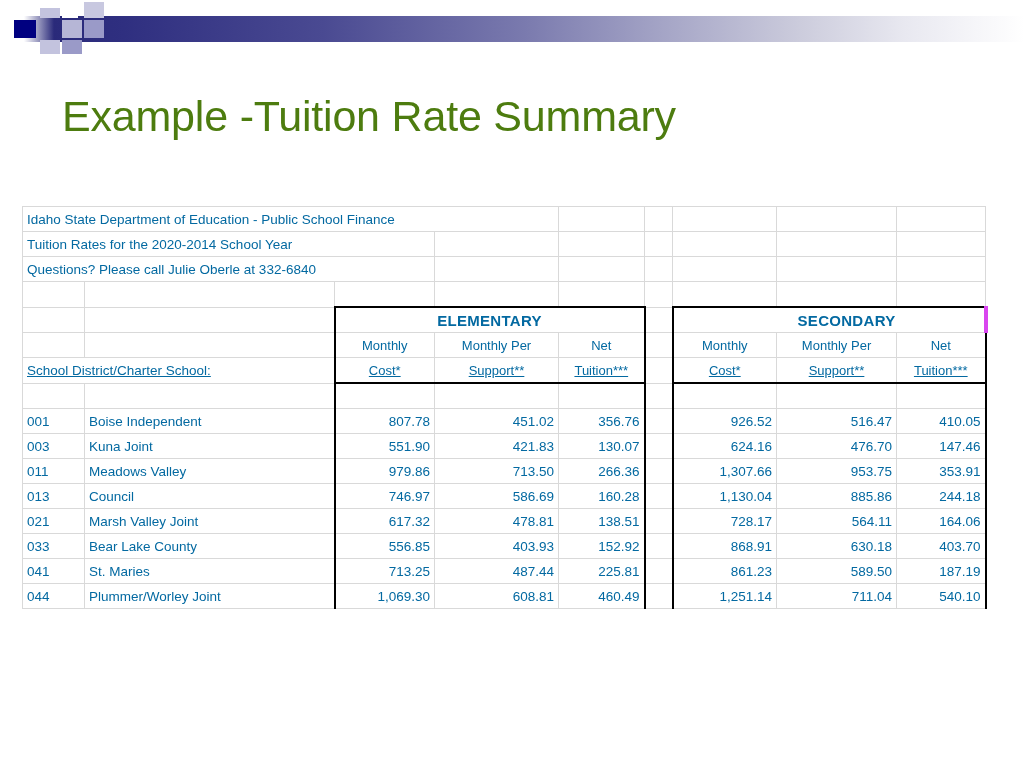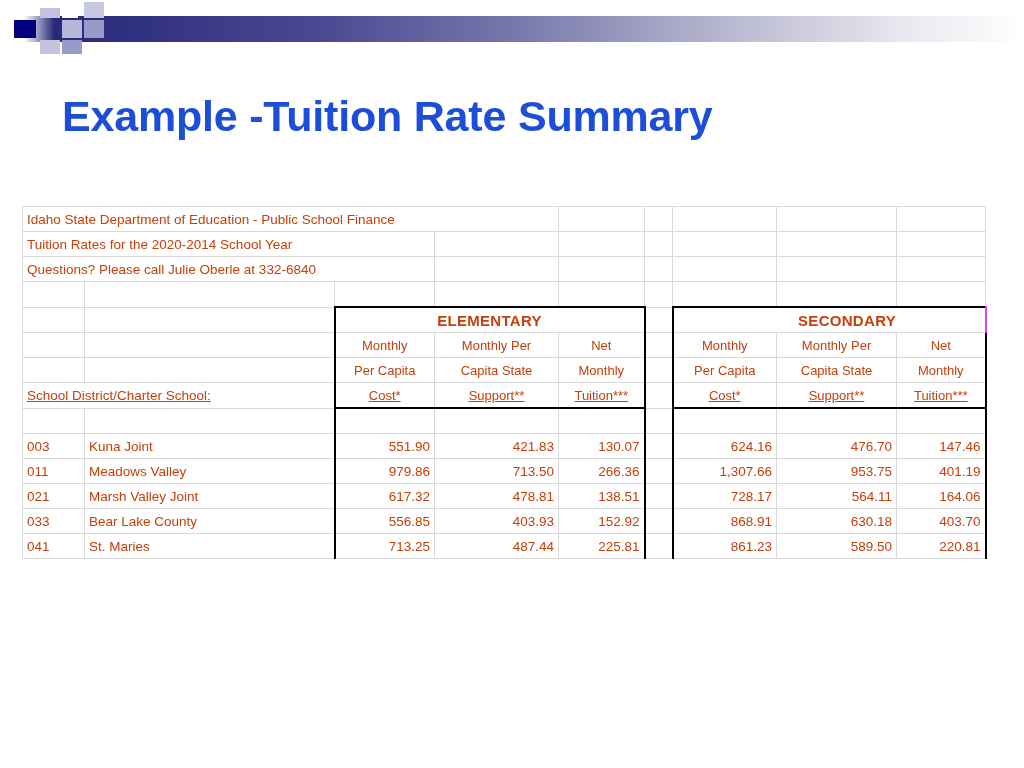--- a/index.html
+++ b/index.html
@@ -44,39 +44,39 @@
     position: absolute;
   }
 
   
   #slide-title {
     position: absolute;
     left: 62px;
     top: 88px;
     font-size: 43px;
     line-height: 56px;
-    color: #1d4ed8;
-    font-weight: bold;
+    color: #4d7c0f;
+    font-weight: normal;
     letter-spacing: -0.2px;
     white-space: nowrap;
   }
 
   
   #sheet {
     position: absolute;
     left: 22px;
     top: 206px;
     width: 983px;
   }
   table.grid {
     border-collapse: collapse;
     table-layout: fixed;
     width: 937px;
     font-size: 13.5px;
-    color: #c2410c;
+    color: #0369a1;
   }
   table.grid td {
     border: 1px solid #d9d9d9;
     height: 24px;
     padding: 0 4px;
     vertical-align: middle;
     white-space: nowrap;
     overflow: visible;
   }
   .c-code   { width: 62px; }
@@ -179,46 +179,35 @@
         <td class="blank"></td>
         <td class="blank"></td>
         <td class="blank"></td>
       </tr>
 
       <tr>
         <td class="blank"></td>
         <td class="blank"></td>
         <td class="grp-title bx-l bx-t" colspan="3" style="border-right:2px solid #000;">ELEMENTARY</td>
         <td class="blank"></td>
-        <td class="grp-title bx-l bx-t" colspan="3" style="border-right:2px solid #d946ef;padding-left:40px;">SECONDARY</td>
+        <td class="grp-title bx-l bx-t" colspan="3" style="border-right:4px solid #d946ef;padding-left:40px;">SECONDARY</td>
       </tr>
 
       <tr>
         <td class="blank"></td>
         <td class="blank"></td>
         <td class="hdr-sub bx-l">Monthly</td>
         <td class="hdr-sub">Monthly Per</td>
         <td class="hdr-sub bx-r">Net</td>
         <td class="blank"></td>
         <td class="hdr-sub bx-l">Monthly</td>
         <td class="hdr-sub">Monthly Per</td>
         <td class="hdr-sub bx-r">Net</td>
       </tr>
 
-      <tr>
-        <td class="blank"></td>
-        <td class="blank"></td>
-        <td class="hdr-sub bx-l">Per Capita</td>
-        <td class="hdr-sub">Capita State</td>
-        <td class="hdr-sub bx-r">Monthly</td>
-        <td class="blank"></td>
-        <td class="hdr-sub bx-l">Per Capita</td>
-        <td class="hdr-sub">Capita State</td>
-        <td class="hdr-sub bx-r">Monthly</td>
-      </tr>
 
       <tr>
         <td class="left" colspan="2"><span class="u">School District/Charter School:</span></td>
         <td class="hdr-sub bx-l bx-b"><span class="u">Cost*</span></td>
         <td class="hdr-sub bx-b"><span class="u">Support**</span></td>
         <td class="hdr-sub bx-r bx-b"><span class="u">Tuition***</span></td>
         <td class="blank"></td>
         <td class="hdr-sub bx-l bx-b"><span class="u">Cost*</span></td>
         <td class="hdr-sub bx-b"><span class="u">Support**</span></td>
         <td class="hdr-sub bx-r bx-b"><span class="u">Tuition***</span></td>
@@ -229,41 +218,63 @@
         <td class="blank"></td>
         <td class="blank bx-l"></td>
         <td class="blank"></td>
         <td class="blank bx-r"></td>
         <td class="blank"></td>
         <td class="blank bx-l"></td>
         <td class="blank"></td>
         <td class="blank bx-r"></td>
       </tr>
 
+    <tr>
+          <td class="left">001</td>
+          <td class="left">Boise Independent</td>
+          <td class="num bx-l">807.78</td>
+          <td class="num">451.02</td>
+          <td class="num bx-r">356.76</td>
+          <td class="blank"></td>
+          <td class="num bx-l">926.52</td>
+          <td class="num">516.47</td>
+          <td class="num bx-r">410.05</td>
+        </tr>
         <tr>
           <td class="left">003</td>
           <td class="left">Kuna Joint</td>
           <td class="num bx-l">551.90</td>
           <td class="num">421.83</td>
           <td class="num bx-r">130.07</td>
           <td class="blank"></td>
           <td class="num bx-l">624.16</td>
           <td class="num">476.70</td>
           <td class="num bx-r">147.46</td>
         </tr>
         <tr>
           <td class="left">011</td>
           <td class="left">Meadows Valley</td>
           <td class="num bx-l">979.86</td>
           <td class="num">713.50</td>
           <td class="num bx-r">266.36</td>
           <td class="blank"></td>
           <td class="num bx-l">1,307.66</td>
           <td class="num">953.75</td>
-          <td class="num bx-r">401.19</td>
+          <td class="num bx-r">353.91</td>
+        </tr>
+        <tr>
+          <td class="left">013</td>
+          <td class="left">Council</td>
+          <td class="num bx-l">746.97</td>
+          <td class="num">586.69</td>
+          <td class="num bx-r">160.28</td>
+          <td class="blank"></td>
+          <td class="num bx-l">1,130.04</td>
+          <td class="num">885.86</td>
+          <td class="num bx-r">244.18</td>
         </tr>
         <tr>
           <td class="left">021</td>
           <td class="left">Marsh Valley Joint</td>
           <td class="num bx-l">617.32</td>
           <td class="num">478.81</td>
           <td class="num bx-r">138.51</td>
           <td class="blank"></td>
           <td class="num bx-l">728.17</td>
           <td class="num">564.11</td>
@@ -282,17 +293,28 @@
         </tr>
         <tr>
           <td class="left">041</td>
           <td class="left">St. Maries</td>
           <td class="num bx-l">713.25</td>
           <td class="num">487.44</td>
           <td class="num bx-r">225.81</td>
           <td class="blank"></td>
           <td class="num bx-l">861.23</td>
           <td class="num">589.50</td>
-          <td class="num bx-r">220.81</td>
+          <td class="num bx-r">187.19</td>
+        </tr>
+        <tr>
+          <td class="left">044</td>
+          <td class="left">Plummer/Worley Joint</td>
+          <td class="num bx-l">1,069.30</td>
+          <td class="num">608.81</td>
+          <td class="num bx-r">460.49</td>
+          <td class="blank"></td>
+          <td class="num bx-l">1,251.14</td>
+          <td class="num">711.04</td>
+          <td class="num bx-r">540.10</td>
         </tr>
       </tbody>
   </table>
 </div>
 
 </body></html>

